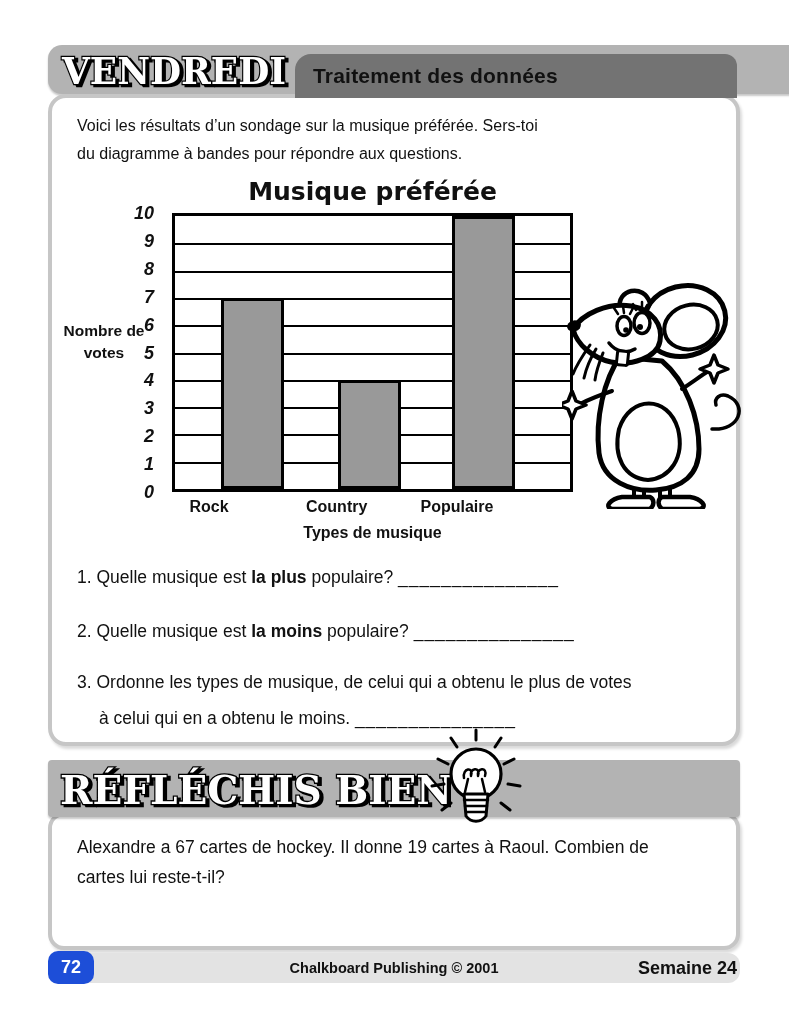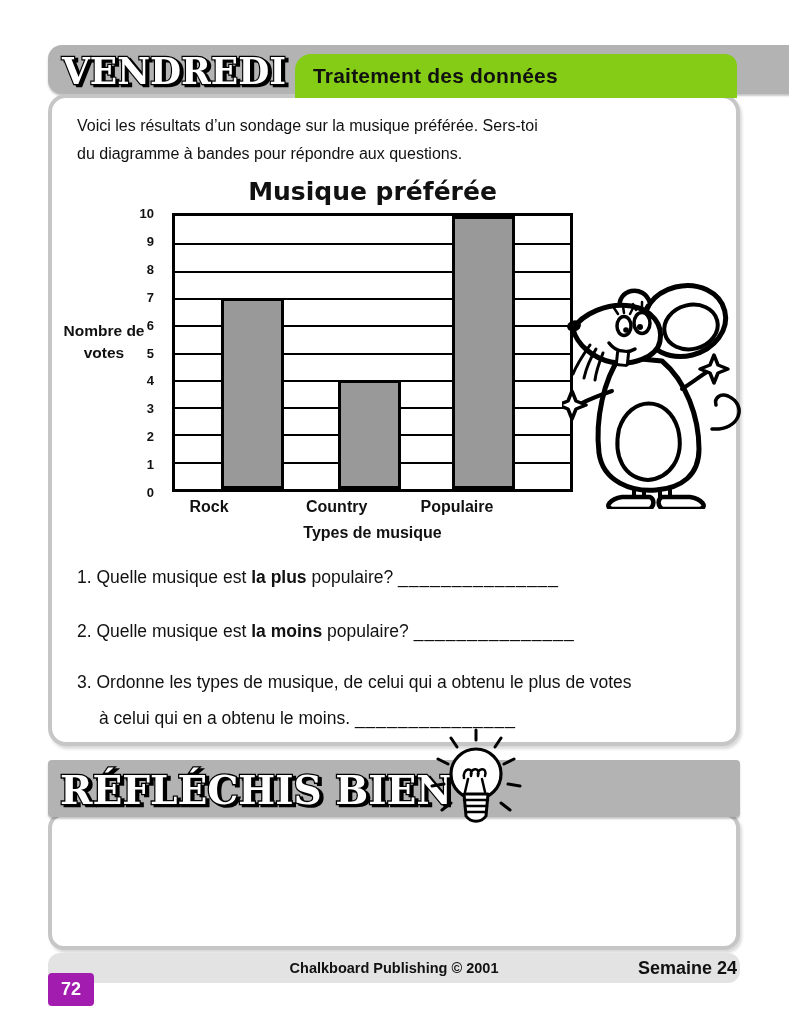--- a/index.html
+++ b/index.html
@@ -15,21 +15,21 @@
     box-shadow:0 2px 2px rgba(0,0,0,.22);
   }
   .day-title-svg { position:absolute; left:8px; top:1px; }
   .outline-text {
     font-family:"DejaVu Serif", serif; font-weight:bold;
     fill:#ffffff; stroke:#000; paint-order:stroke fill;
     filter:drop-shadow(3px 2px 0 #000);
   }
   .topic-tab {
     position:absolute; left:247px; top:9px; width:442px; height:44px;
-    background:#84cc16; border-top-left-radius:16px; border-top-right-radius:12px;
+    background:#737373; border-top-left-radius:16px; border-top-right-radius:12px;
     display:flex; align-items:center; padding-left:18px; z-index:3;
   }
   .topic-tab span { font-size:21px; font-weight:bold; letter-spacing:.2px; }
   
   .main-box {
     position:absolute; left:48px; top:94px; width:692px; height:652px;
     background:#fff; border:4px solid #c6c6c6; border-radius:18px;
     box-shadow:2px 3px 3px rgba(0,0,0,.15); z-index:1;
   }
   .intro { position:absolute; left:77px; top:112px; font-size:16px; line-height:28px; z-index:2; }
@@ -40,21 +40,21 @@
   }
   .plot {
     position:absolute; left:172px; top:213px; width:401px; height:279px;
     border:3px solid #000; background:#fff; z-index:2;
   }
   .gridline { position:absolute; left:0; right:0; height:0; border-top:2px solid #000; }
   .bar { position:absolute; bottom:0; width:63px; border:3px solid #000; }
   .yticks { position:absolute; left:108px; top:213px; width:54px; height:279px; z-index:2; }
   .yticks span {
     position:absolute; right:8px; transform:translateY(-50%);
-    font-weight:bold; font-size:13px;
+    font-weight:bold; font-size:18px;font-style:italic;
   }
   .ylabel {
     position:absolute; left:56px; top:320px; width:96px; text-align:center;
     font-weight:bold; font-size:15.5px; line-height:22px; z-index:2;
   }
   .xlabels { position:absolute; left:172px; top:498px; width:401px; height:22px; z-index:2; }
   .xlabels span { position:absolute; width:120px; text-align:left; font-weight:bold; font-size:16px; }
   .xlabel {
     position:absolute; left:172px; top:524px; width:401px; text-align:center;
     font-weight:bold; font-size:16px; z-index:2;
@@ -77,22 +77,22 @@
     box-shadow:2px 3px 3px rgba(0,0,0,.15); z-index:1;
   }
   .reflect-text { position:absolute; left:77px; top:832px; font-size:17.5px; line-height:30px; z-index:2; }
   .bulb-svg { position:absolute; left:424px; top:726px; z-index:5; }
   
   .footer-bar {
     position:absolute; left:48px; top:953px; width:692px; height:30px;
     background:#e3e3e3; border-radius:12px; z-index:1;
   }
   .page-num {
-    position:absolute; left:48px; top:973px; width:46px; height:33px;
-    background:#a21caf; color:#fff; border-radius:4px;
+    position:absolute; left:48px; top:951px; width:46px; height:33px;
+    background:#1d4ed8; color:#fff; border-radius:10px;
     display:flex; align-items:center; justify-content:center;
     font-weight:bold; font-size:18px; z-index:2;
   }
   .publisher {
     position:absolute; left:48px; top:953px; width:692px; height:30px;
     display:flex; align-items:center; justify-content:center;
     font-weight:bold; font-size:14.5px; z-index:2;
   }
   .week {
     position:absolute; right:52px; top:953px; height:30px;
@@ -235,19 +235,23 @@
   <svg class="bulb-svg" width="104" height="118" viewBox="0 0 104 118">
     <path class="ink" stroke-width="3" d="M52,4 L52,14 M27,12 L33,21 M77,12 L71,21 M14,33 L24,38 M90,33 L80,38 M8,60 L20,58 M96,60 L84,58 M18,84 L27,77 M86,84 L77,77"></path>
     <circle class="ink-fill" stroke-width="3.2" cx="52" cy="48" r="25"></circle>
     <path class="ink" stroke-width="2.5" d="M40,52 C38,42 50,40 47,50 C45,42 57,40 54,50 C52,42 64,40 61,50"></path>
     <path class="ink" stroke-width="2.5" d="M44,53 L41,66 M58,53 L61,66"></path>
     <path class="ink-fill" stroke-width="3" d="M40,68 L64,68 L62,90 C57,97 47,97 42,90 Z"></path>
     <path class="ink" stroke-width="2.5" d="M40,74 L64,74 M41,80 L63,80 M42,86 L62,86"></path>
   </svg>
 
   <div class="reflect-box"></div>
+  <p class="reflect-text">
+    <span>Alexandre a 67 cartes de hockey. Il donne 19 cartes à Raoul. Combien de</span><br>
+    <span>cartes lui reste-t-il?</span>
+  </p>
 
   <div class="footer-bar"></div>
   <div class="page-num">72</div>
   <div class="publisher">Chalkboard Publishing © 2001</div>
   <div class="week">Semaine 24</div>
 
 </div>
 
 </body></html>

